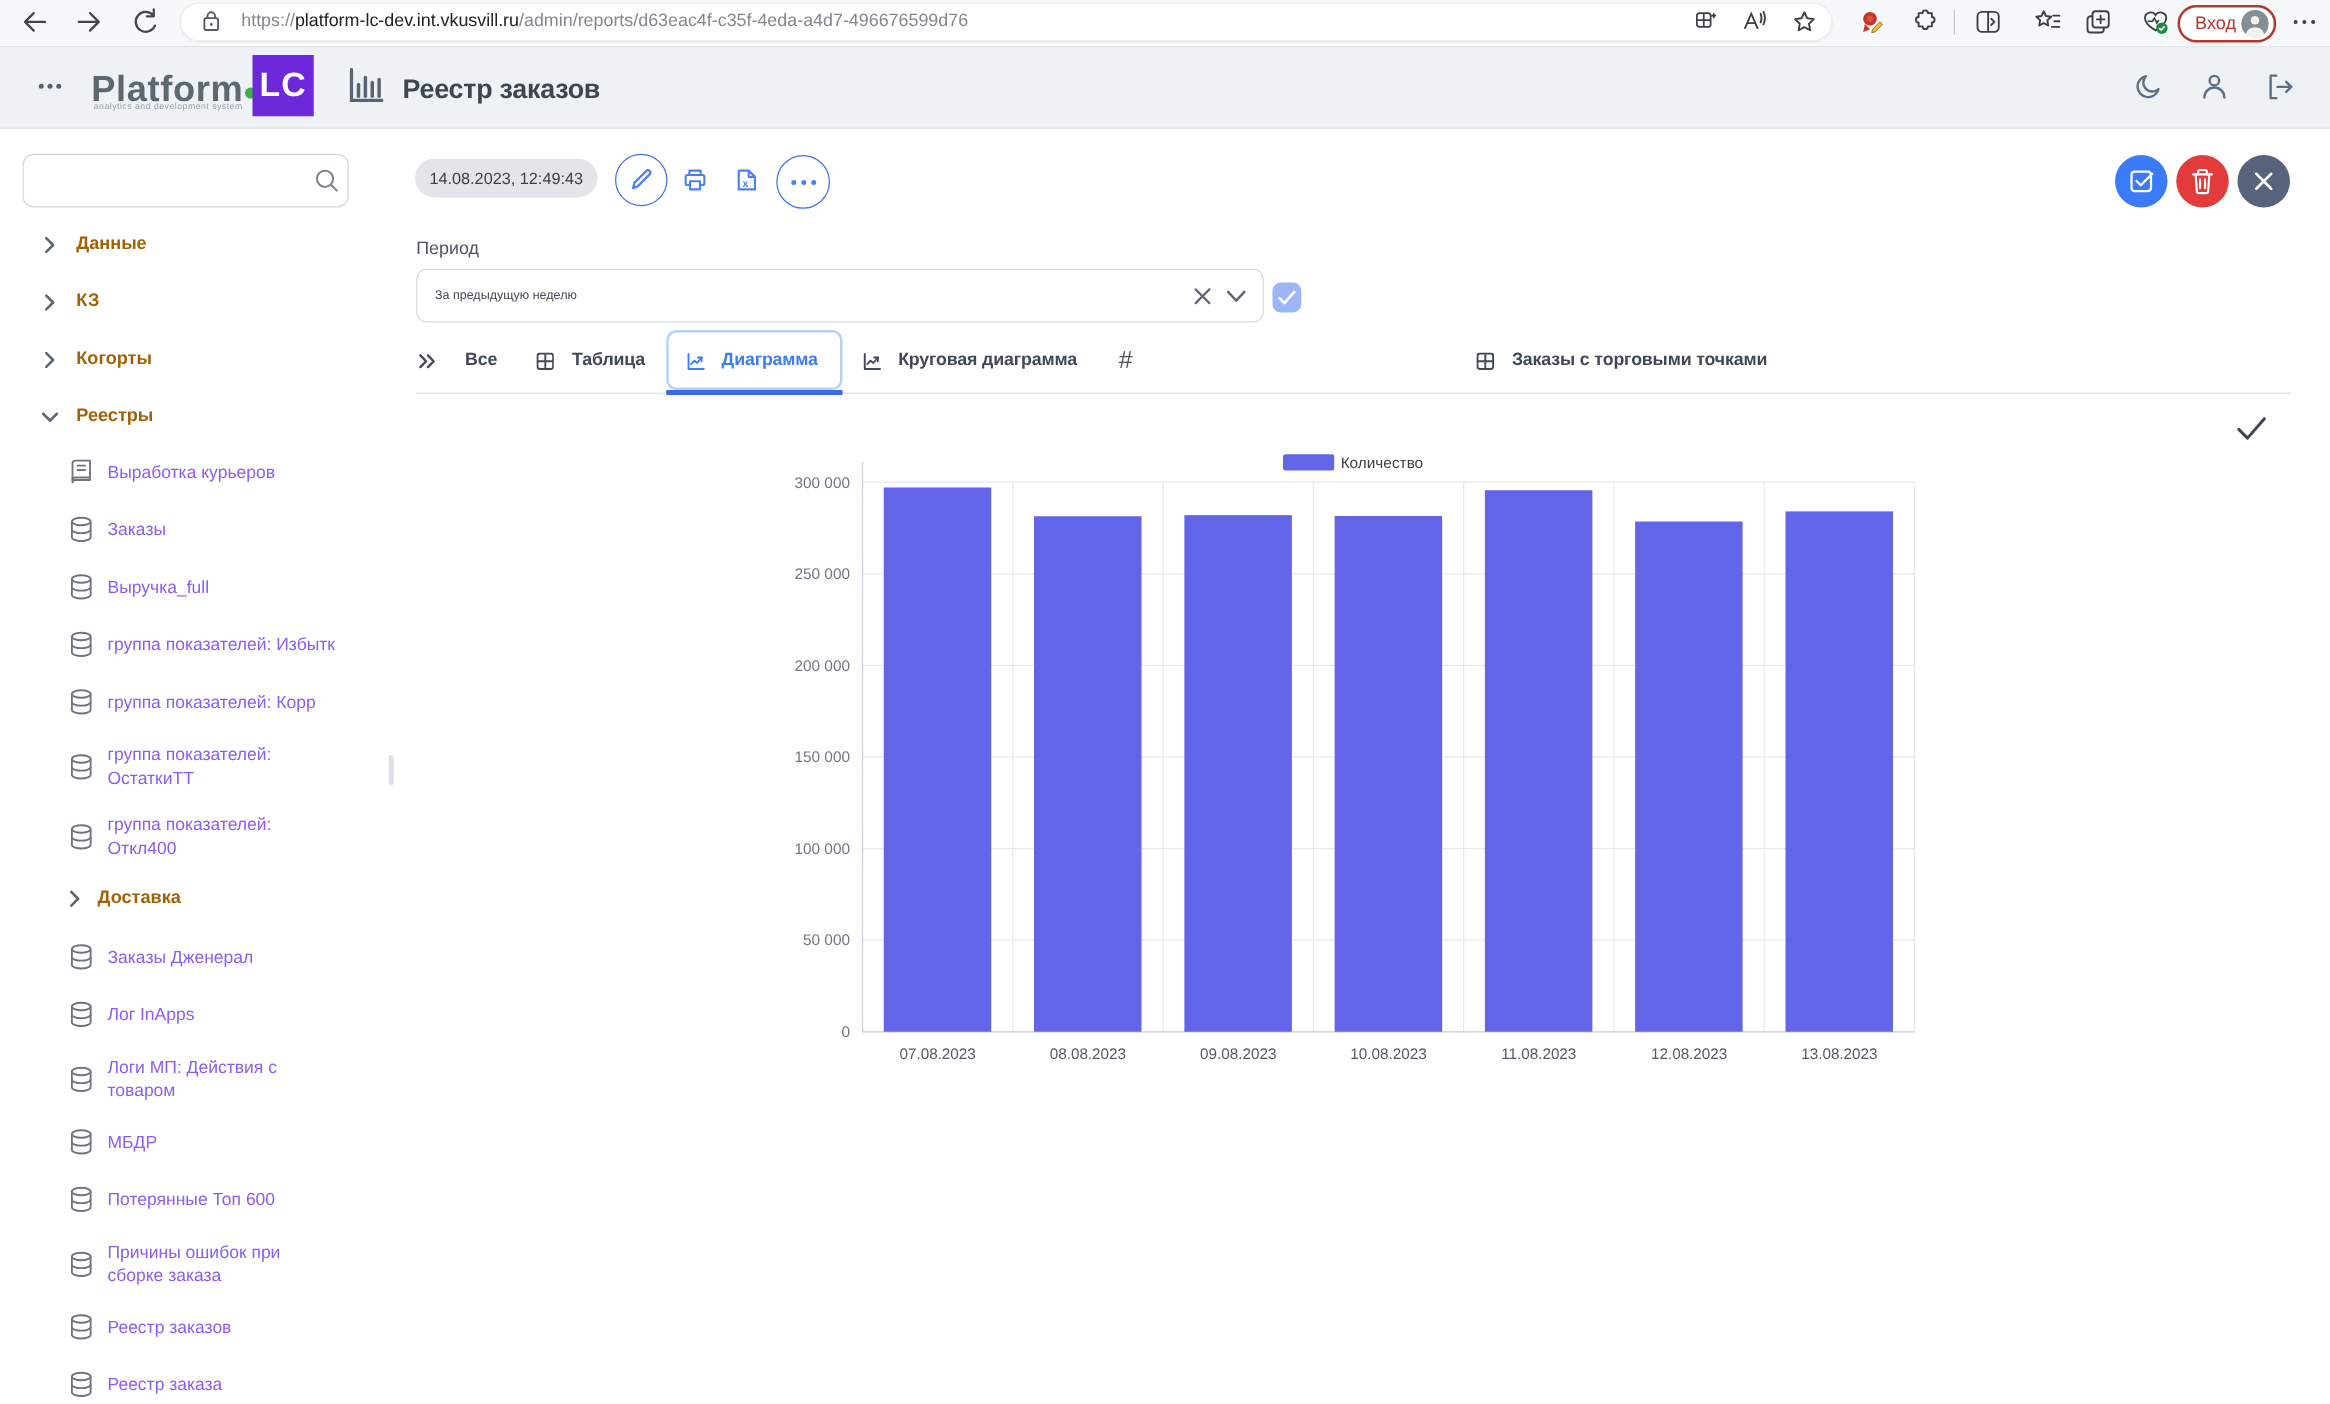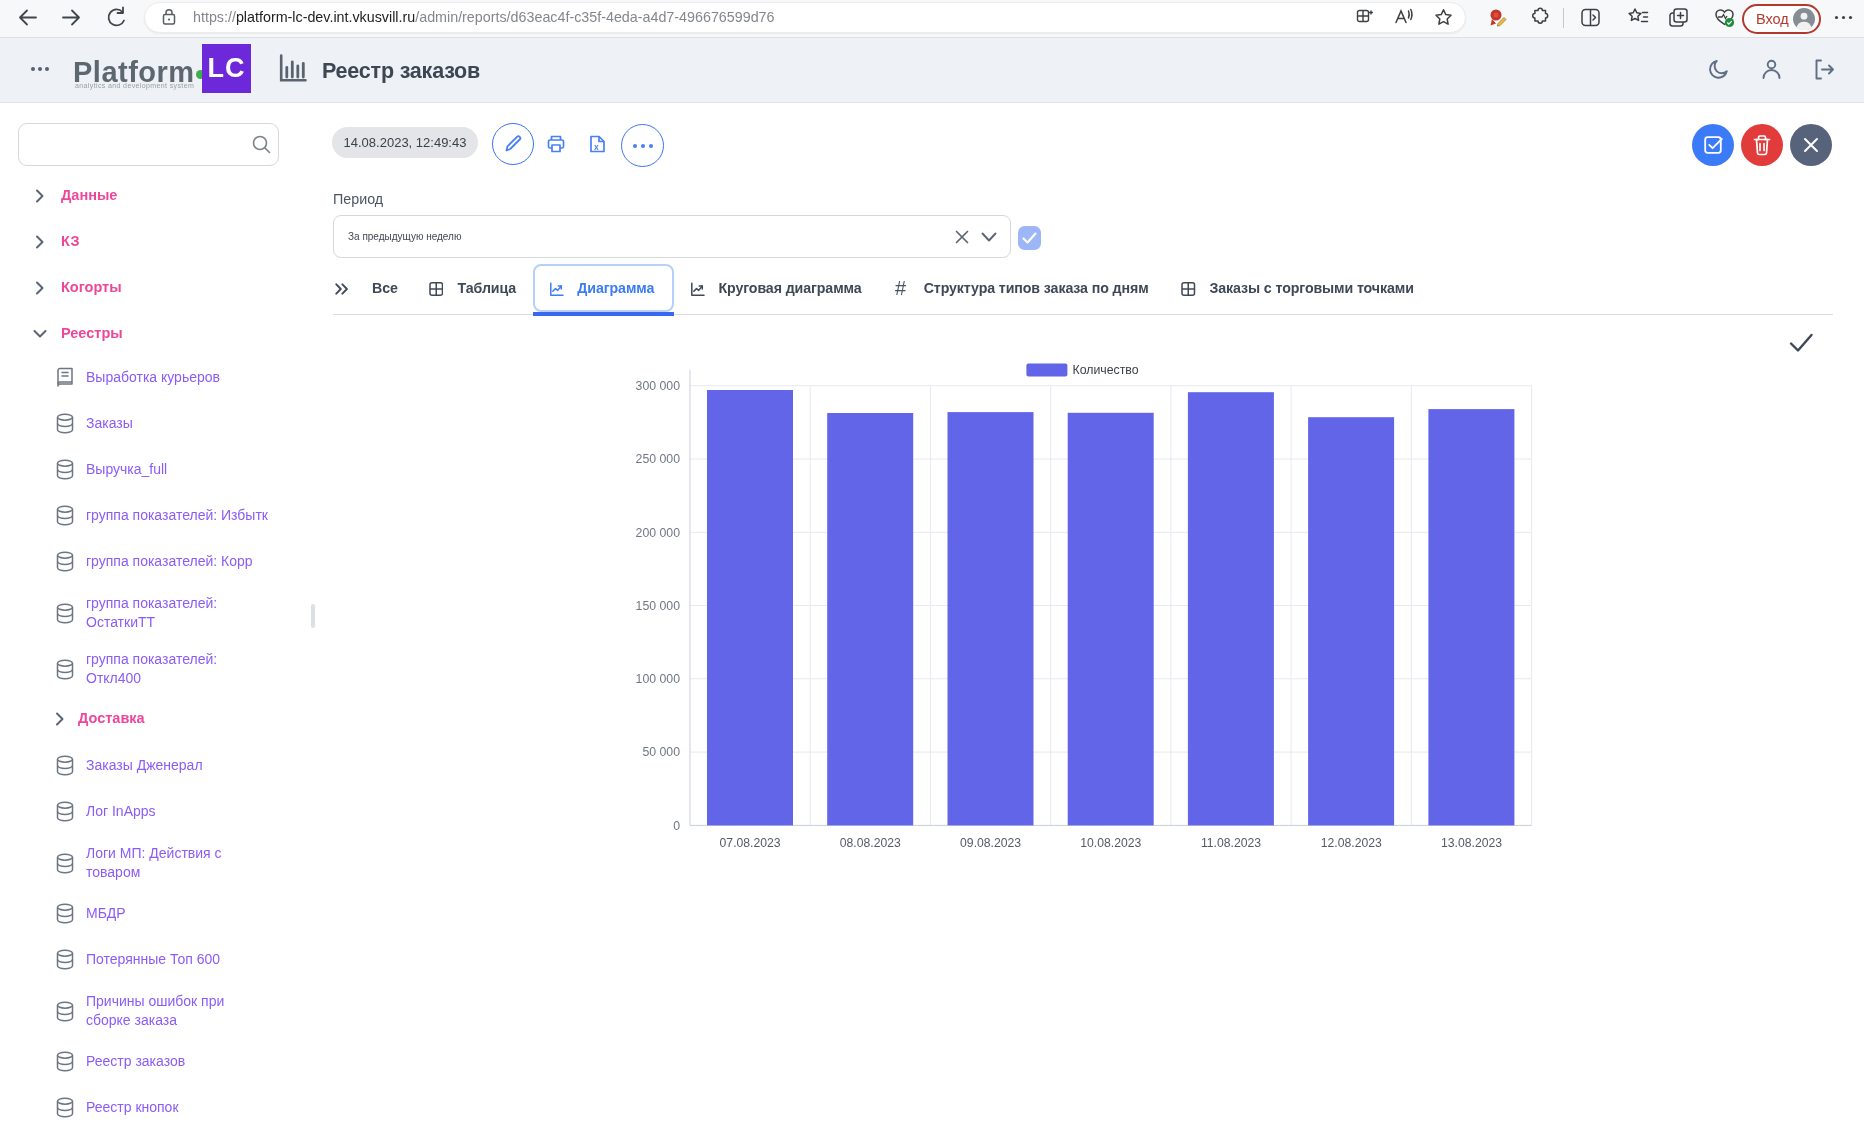--- a/index.html
+++ b/index.html
@@ -16,21 +16,21 @@
   
   #hdr { position:absolute; left:0; top:38px; width:1864px; height:65px; background:#eef1f5; border-bottom:1px solid #e1e5ea; }
   #logoPlatform { position:absolute; left:73px; top:58px; font-size:29px; line-height:29px; font-weight:bold; color:#5d6770; letter-spacing:0.5px; }
   #logoSub { position:absolute; left:75px; top:82px; font-size:7px; color:#99a0a6; letter-spacing:0.38px; white-space:nowrap; }
   #lcbox { position:absolute; left:202px; top:44px; width:49px; height:49px; background:#6d28d9; color:#fff; font-size:27px; font-weight:bold; text-align:center; line-height:49px; letter-spacing:1px; }
   #greendot { position:absolute; left:196px; top:70px; width:9px; height:9px; border-radius:50%; background:#3fae49; }
   #pagetitle { position:absolute; left:322px; top:59px; font-size:21.5px; line-height:25px; font-weight:bold; color:#3d4754; letter-spacing:-0.2px; }
 
   
   #searchbox { position:absolute; left:18px; top:123px; width:261px; height:43px; border:1px solid #d5d8dd; border-radius:9px; background:#fff; }
-  .treehdr { position:absolute; font-size:14.5px; font-weight:bold; color:#ec4899; }
+  .treehdr { position:absolute; font-size:14.5px; font-weight:bold; color:#a16207; }
   .treeitem { position:absolute; font-size:14px; color:#8b5cf6; }
   #sb-scroll { position:absolute; left:311px; top:604px; width:4px; height:24px; background:#dce0e5; border-radius:2px; }
 
   
   #datechip { position:absolute; left:332px; top:127px; width:146px; height:31px; background:#e4e5e8; border-radius:16px; font-size:13px; color:#3a4149; text-align:center; line-height:31px; white-space:nowrap; }
   .circbtn { position:absolute; border:1.4px solid #3e72f3; border-radius:50%; background:#fff; }
   .actbtn { position:absolute; width:42px; height:42px; border-radius:50%; top:124px; }
 
   
   #periodlbl { position:absolute; left:333px; top:192px; font-size:14.3px; line-height:15px; color:#4b5563; }
@@ -267,21 +267,21 @@
         <ellipse cx="10" cy="4.2" rx="7.5" ry="3"></ellipse>
         <path d="M2.5 4.2 V16.8 c0 1.65 3.35 3 7.5 3 s7.5-1.35 7.5-3 V4.2"></path>
         <path d="M2.5 10.5 c0 1.65 3.35 3 7.5 3 s7.5-1.35 7.5-3"></path>
       </svg>
       <div class="treeitem" style="left:86px;top:1052px;line-height:19px">Реестр заказов</div>
       <svg class="abs" style="left:55px;top:1097px" width="20" height="21" viewBox="0 0 20 21" fill="none" stroke="#6c7582" stroke-width="1.5">
         <ellipse cx="10" cy="4.2" rx="7.5" ry="3"></ellipse>
         <path d="M2.5 4.2 V16.8 c0 1.65 3.35 3 7.5 3 s7.5-1.35 7.5-3 V4.2"></path>
         <path d="M2.5 10.5 c0 1.65 3.35 3 7.5 3 s7.5-1.35 7.5-3"></path>
       </svg>
-      <div class="treeitem" style="left:86px;top:1098px;line-height:19px">Реестр кнопок</div>
+      <div class="treeitem" style="left:86px;top:1098px;line-height:19px">Реестр заказа</div>
     </div>
   <div id="sb-scroll"></div>
 
   <div id="datechip">14.08.2023, 12:49:43</div>
   <div class="circbtn" style="left:492px;top:123px;width:42px;height:42px;"></div>
   <svg class="abs" style="left:502px;top:133px" width="22" height="22" viewBox="0 0 22 22" fill="none" stroke="#4a80f4" stroke-width="1.8" stroke-linecap="round" stroke-linejoin="round">
     <path d="M4.5 17.5 l1-4.2 L15 3.8 a1.9 1.9 0 0 1 2.7 2.7 L8.2 16 Z"></path>
   </svg>
   <svg class="abs" style="left:546px;top:134px" width="20" height="20" viewBox="0 0 20 20" fill="none" stroke="#4a80f4" stroke-width="1.7" stroke-linejoin="round">
     <path d="M5.5 6 V2.5 h9 V6"></path>
@@ -351,21 +351,20 @@
         <path d="M12.3 7 V4 H9.3"></path>
       </svg>
       <div class="tab" style="left:244.3px;top:16px;color:#3b7cf2">Диаграмма</div>
       <svg class="abs" style="left:356.5px;top:17.5px" width="15" height="15" viewBox="0 0 15 15" fill="none" stroke="#3f4856" stroke-width="1.5" stroke-linecap="round" stroke-linejoin="round">
         <path d="M1.8 1.2 V13.2 H14"></path>
         <path d="M3.8 9.3 L6.5 6.6 L8.7 8.4 L12.3 4"></path>
         <path d="M12.3 7 V4 H9.3"></path>
       </svg>
       <div class="tab" style="left:385.5px;top:16px">Круговая диаграмма</div>
       <div class="tab" style="left:562px;top:13px;font-size:20px;font-weight:normal;color:#4a5360">#</div>
-      <div class="tab" style="left:590.7px;top:16px">Структура типов заказа по дням</div>
       <svg class="abs" style="left:848.2px;top:18px" width="14.5" height="14" viewBox="0 0 14.5 14" fill="none" stroke="#3f4856" stroke-width="1.5">
         <rect x="1" y="0.8" width="12.5" height="12.4" rx="2"></rect>
         <path d="M7.25 0.8 V13.2 M1 7 H13.5"></path>
       </svg>
       <div class="tab" style="left:876.5px;top:16px">Заказы с торговыми точками</div>
     </div>
 
   <svg id="chart" width="1500" height="560" viewBox="0 0 1500 560">
       <rect x="693.4" y="33.4" width="41" height="13" rx="2" fill="#6365e8"></rect>
       <text x="739.5" y="44.4" font-size="12.3" fill="#3a3f45">Количество</text>

